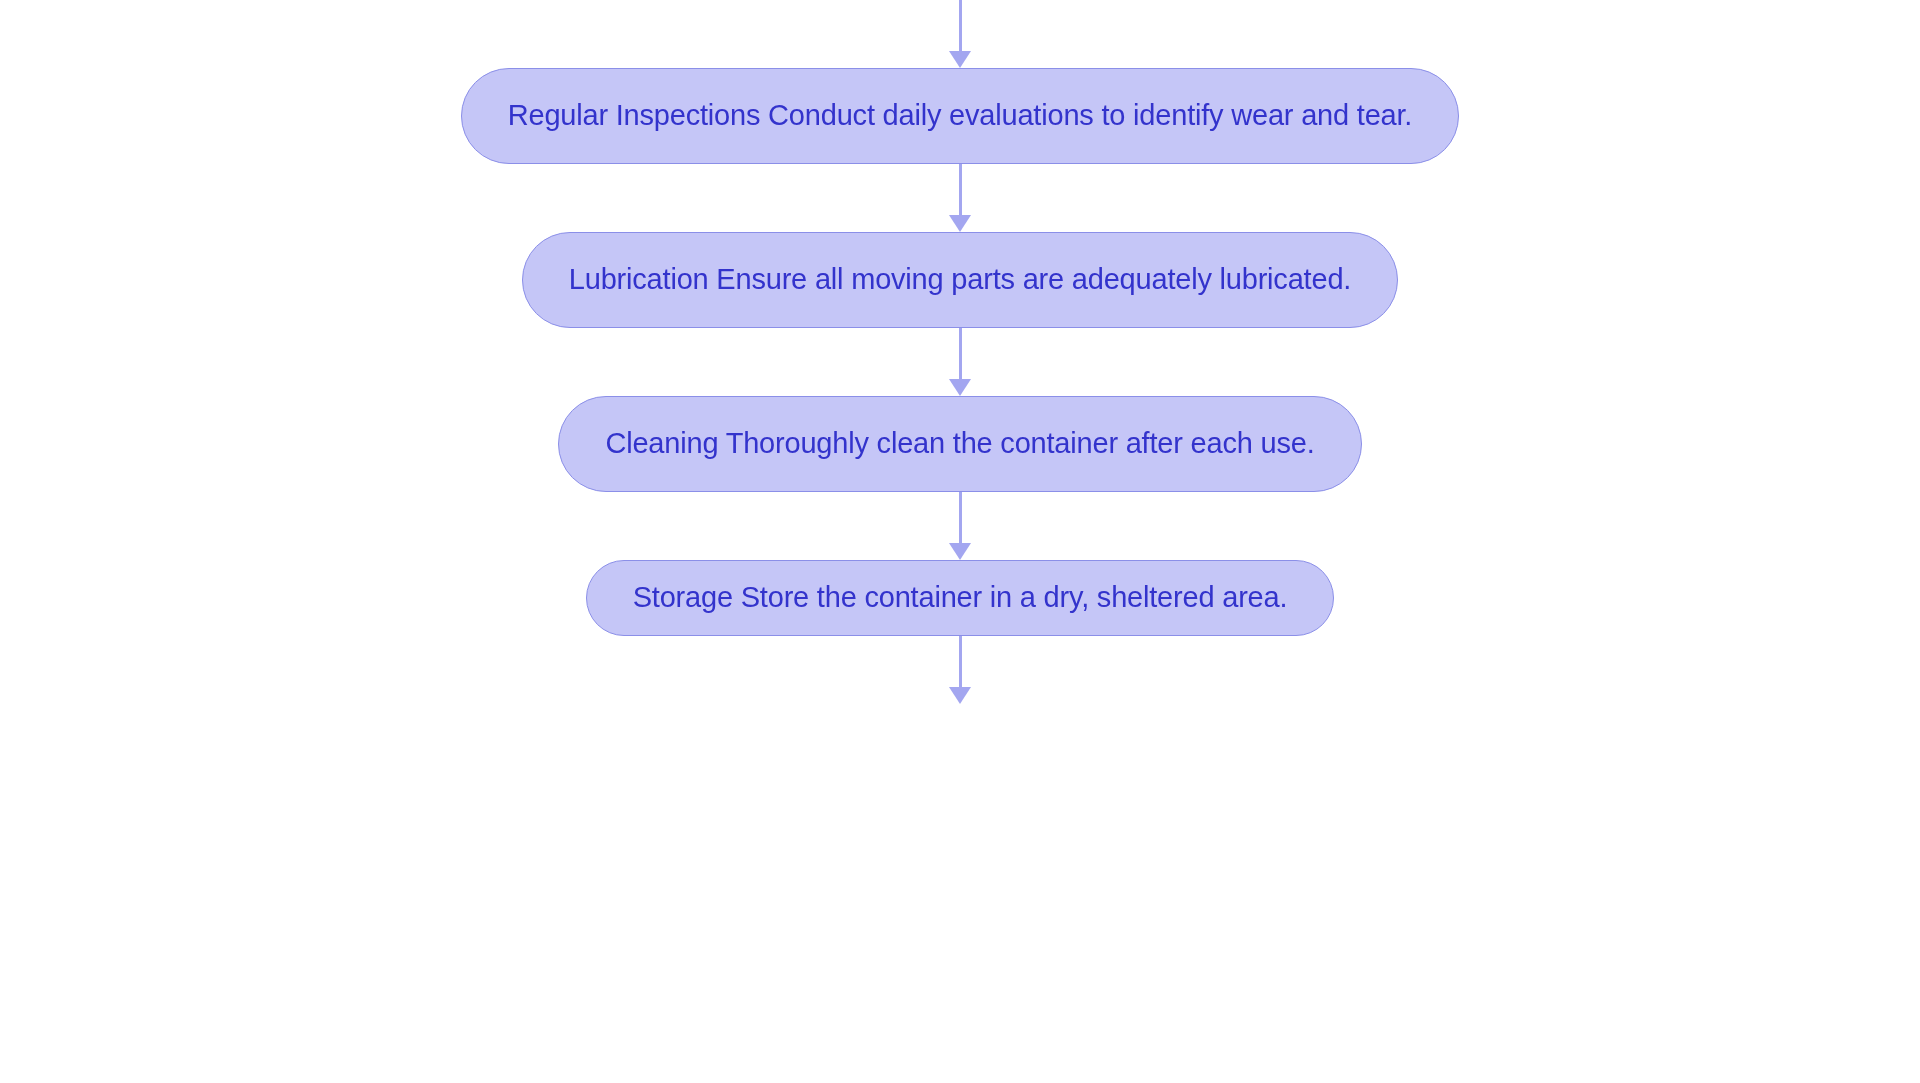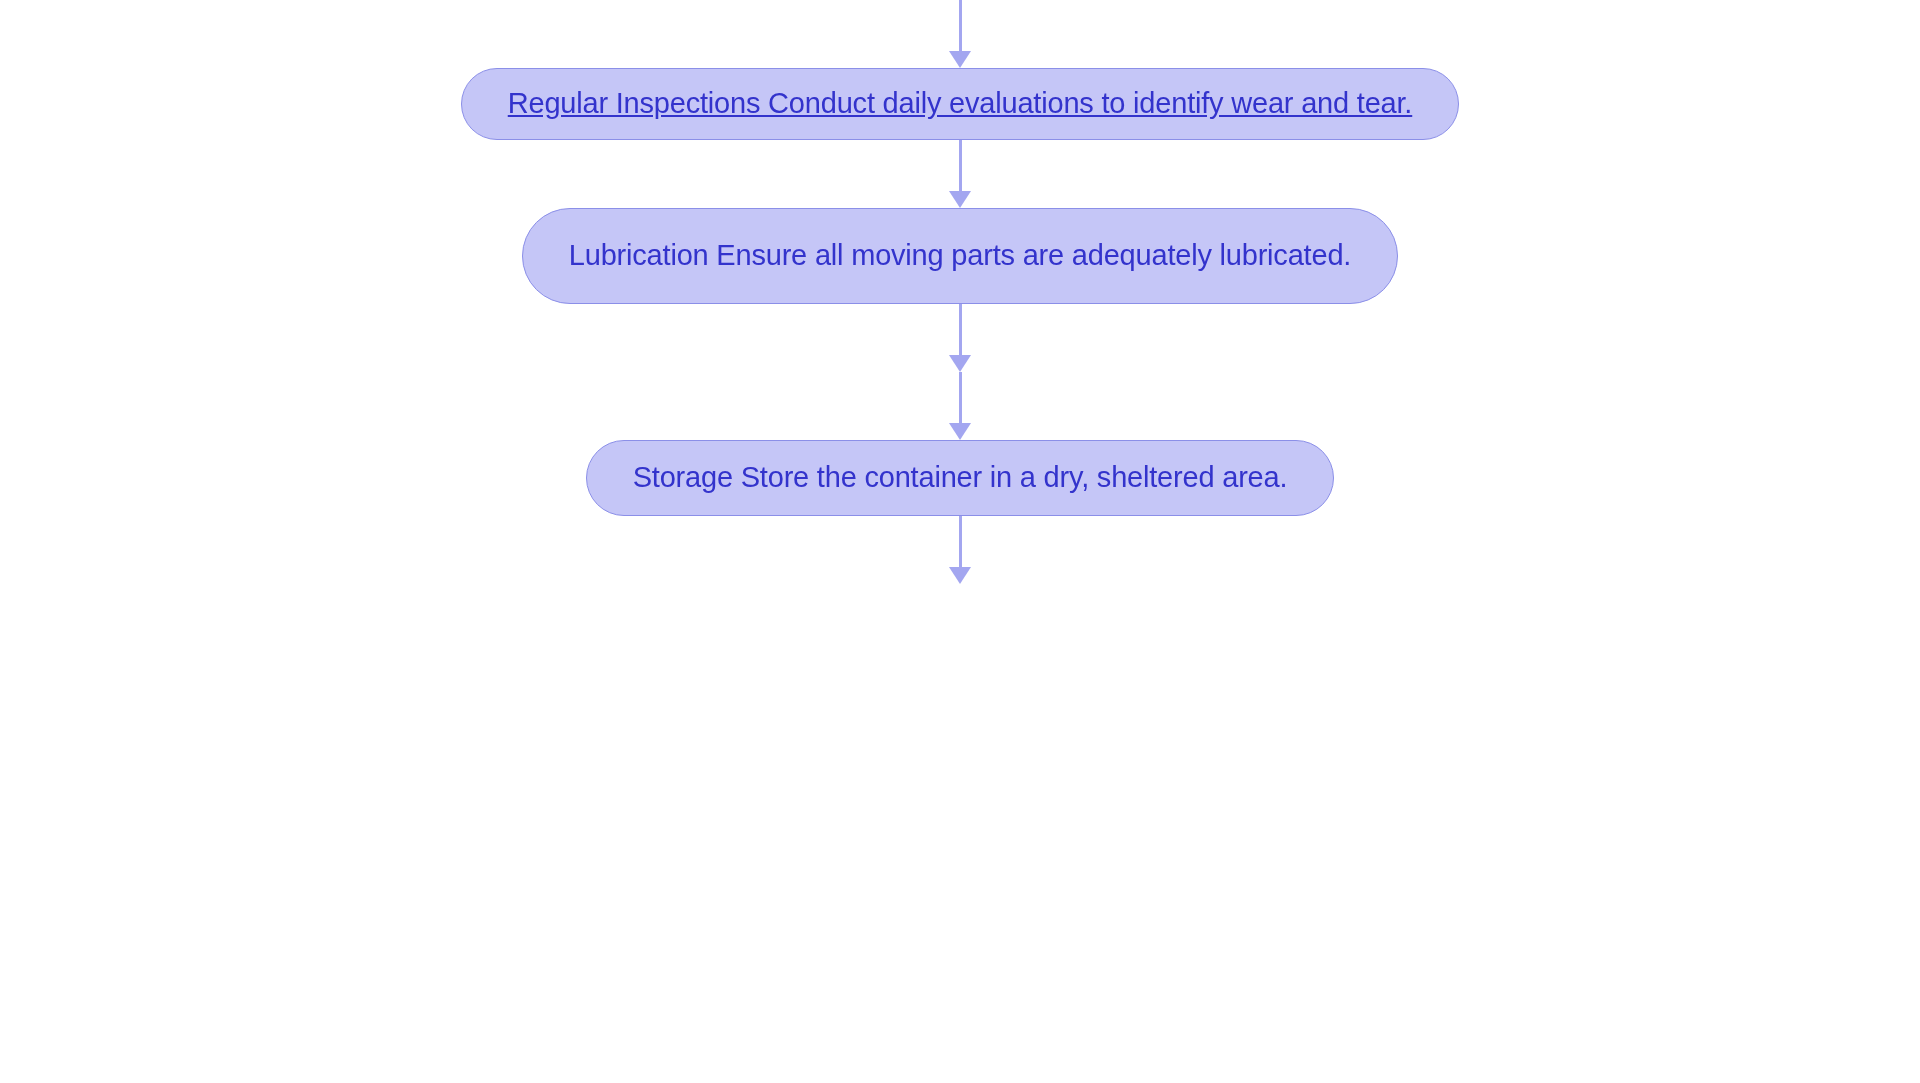--- a/index.html
+++ b/index.html
@@ -68,21 +68,21 @@
   .connector-head {
     width: 0;
     height: 0;
     border-left: 11px solid transparent;
     border-right: 11px solid transparent;
     border-top: 17px solid #a3a6f0;
     margin-top: -1px;
   }
   
   .n0 { height: 96px; margin-top: 4px; }
-  .n1 { height: 72px; text-decoration: underline; }
+  .n1 { height: 96px; }
   .n2 { height: 96px; justify-content: flex-end; }
   .n3 { height: 96px; }
   .n4 { height: 76px; }
   .n5 { height: 96px; }
 
   .c0 { height: 68px; }
   .c1 { height: 68px; }
   .c2 { height: 68px; }
   .c3 { height: 68px; }
   .c4 { height: 68px; }
@@ -110,20 +110,23 @@
 
     <div class="flow-node n2">
       <span class="node-label">Lubrication Ensure all moving parts are adequately lubricated.</span>
     </div>
 
     <div class="flow-connector c2">
       <div class="connector-line"></div>
       <div class="connector-head"></div>
     </div>
 
+    <div class="flow-node n3">
+      <span class="node-label">Cleaning Thoroughly clean the container after each use.</span>
+    </div>
 
     <div class="flow-connector c3">
       <div class="connector-line"></div>
       <div class="connector-head"></div>
     </div>
 
     <div class="flow-node n4">
       <span class="node-label">Storage Store the container in a dry, sheltered area.</span>
     </div>
 

